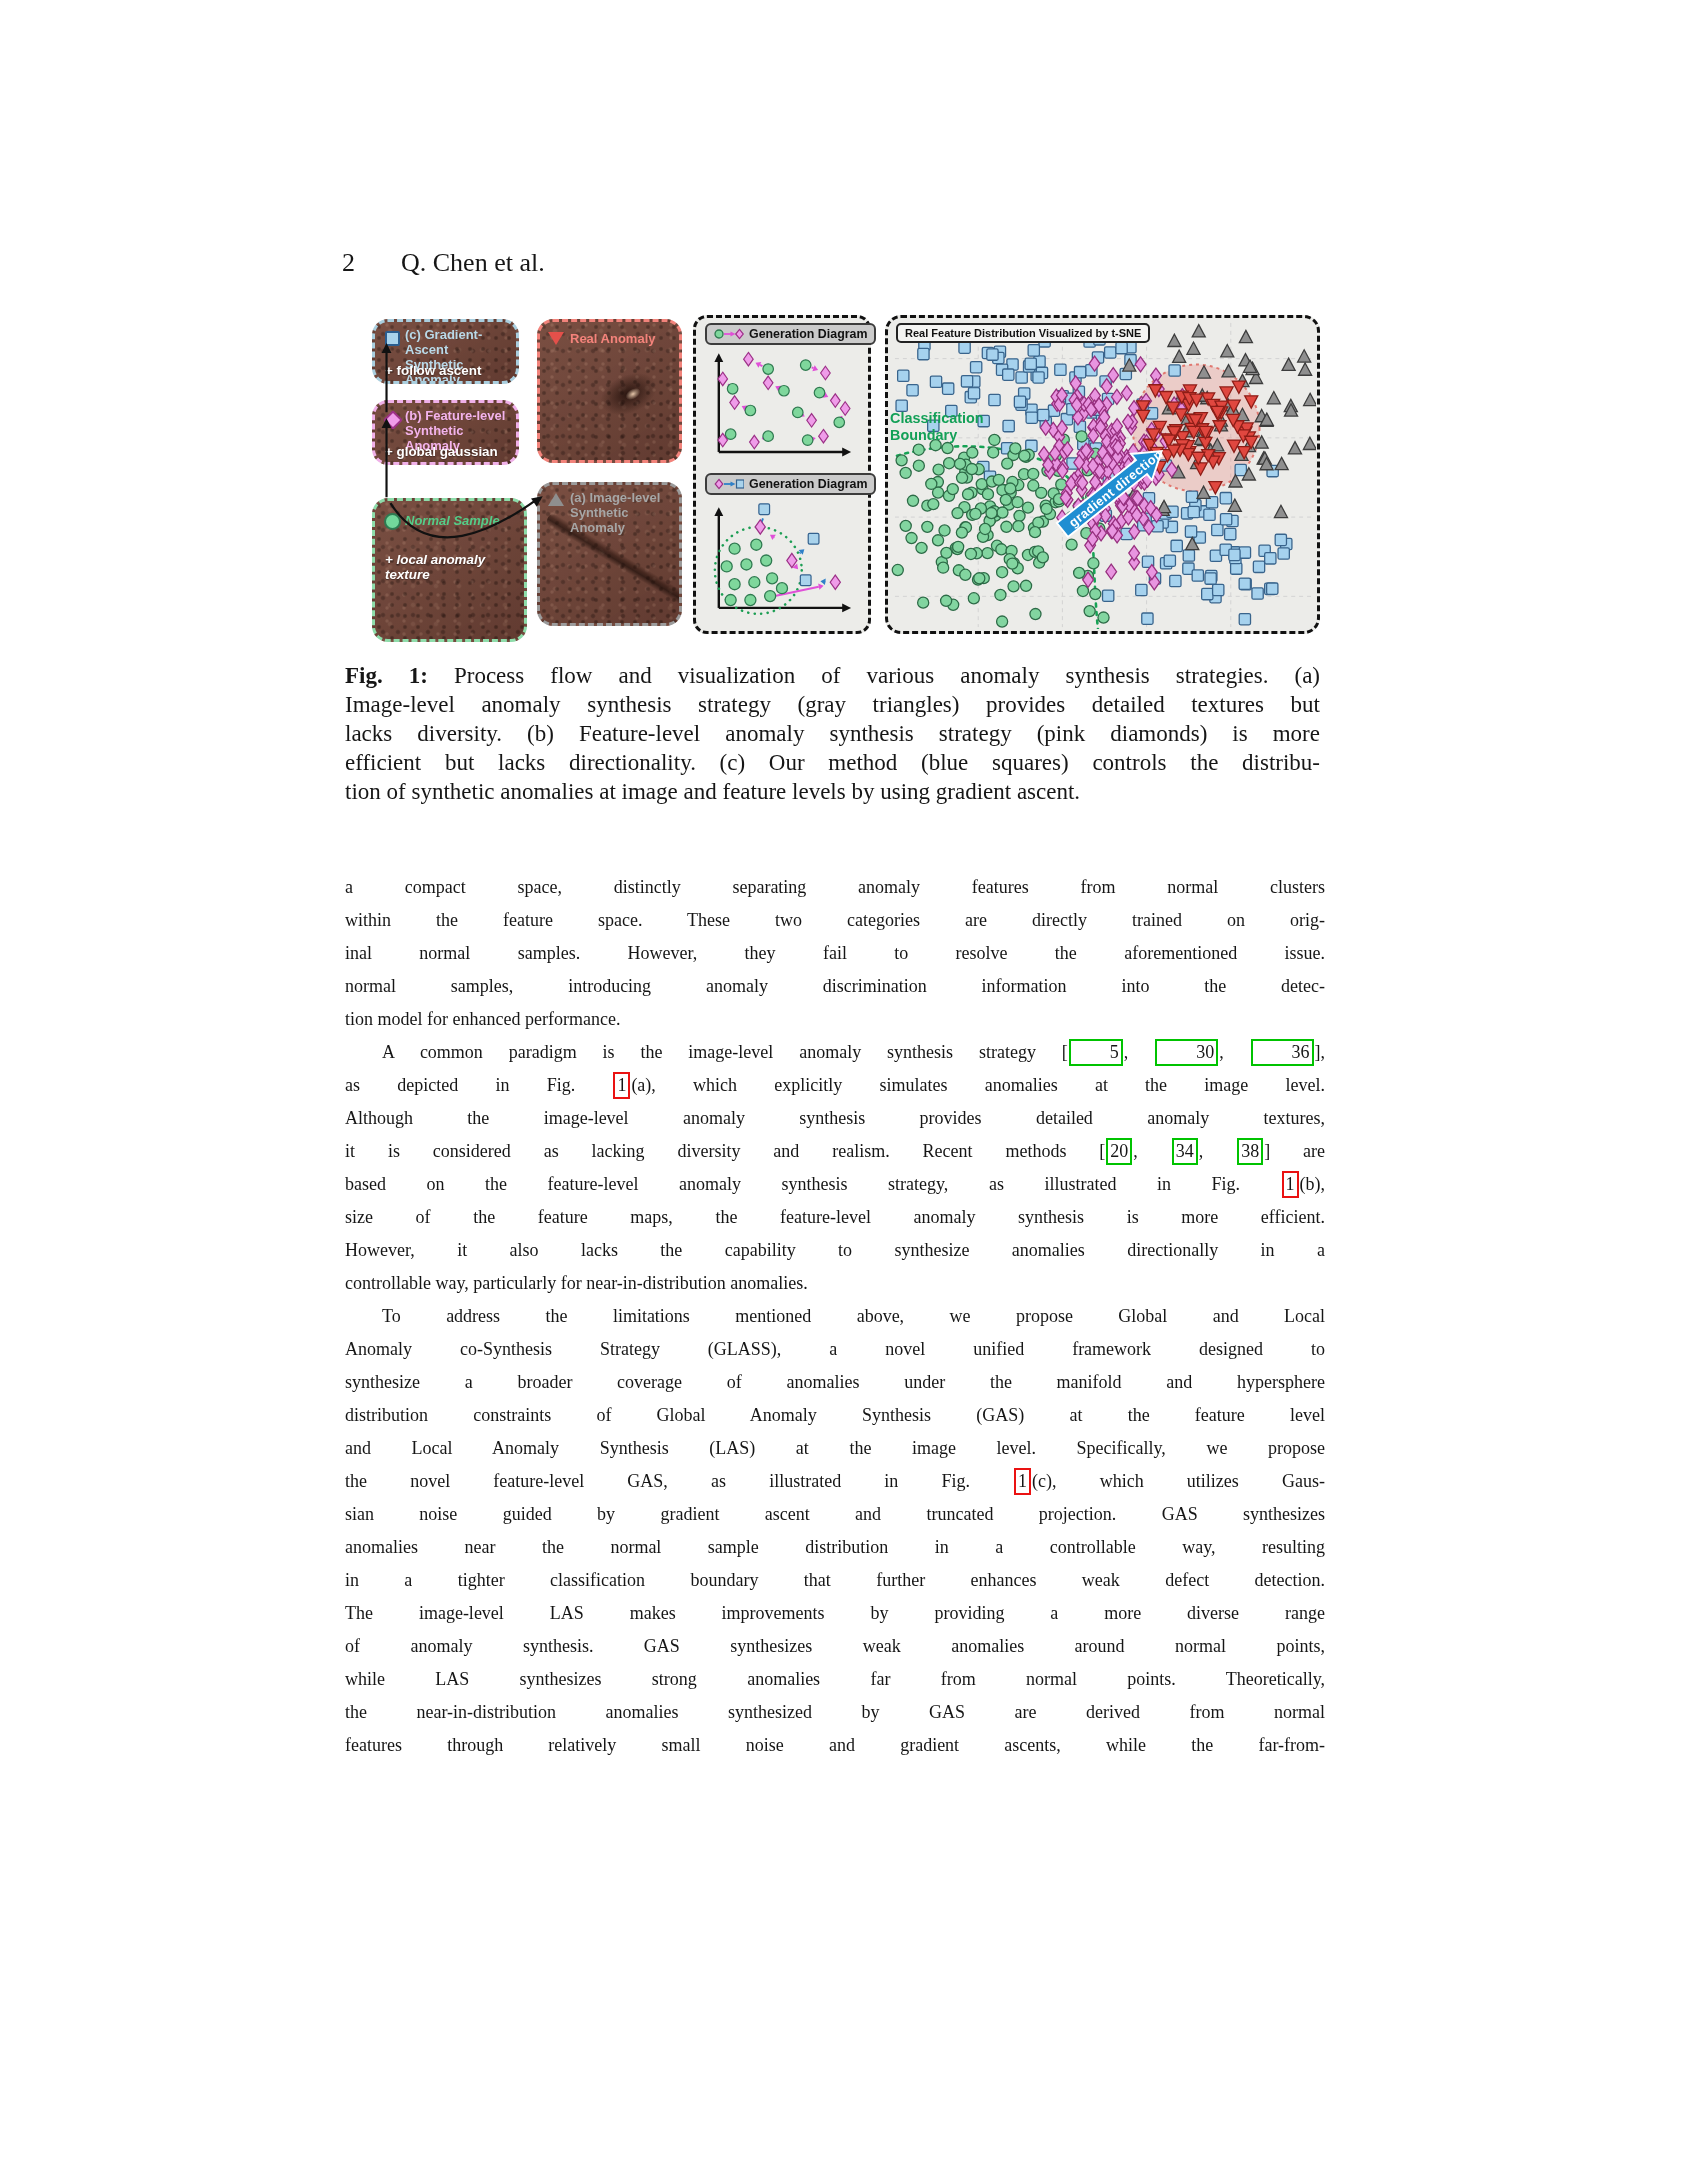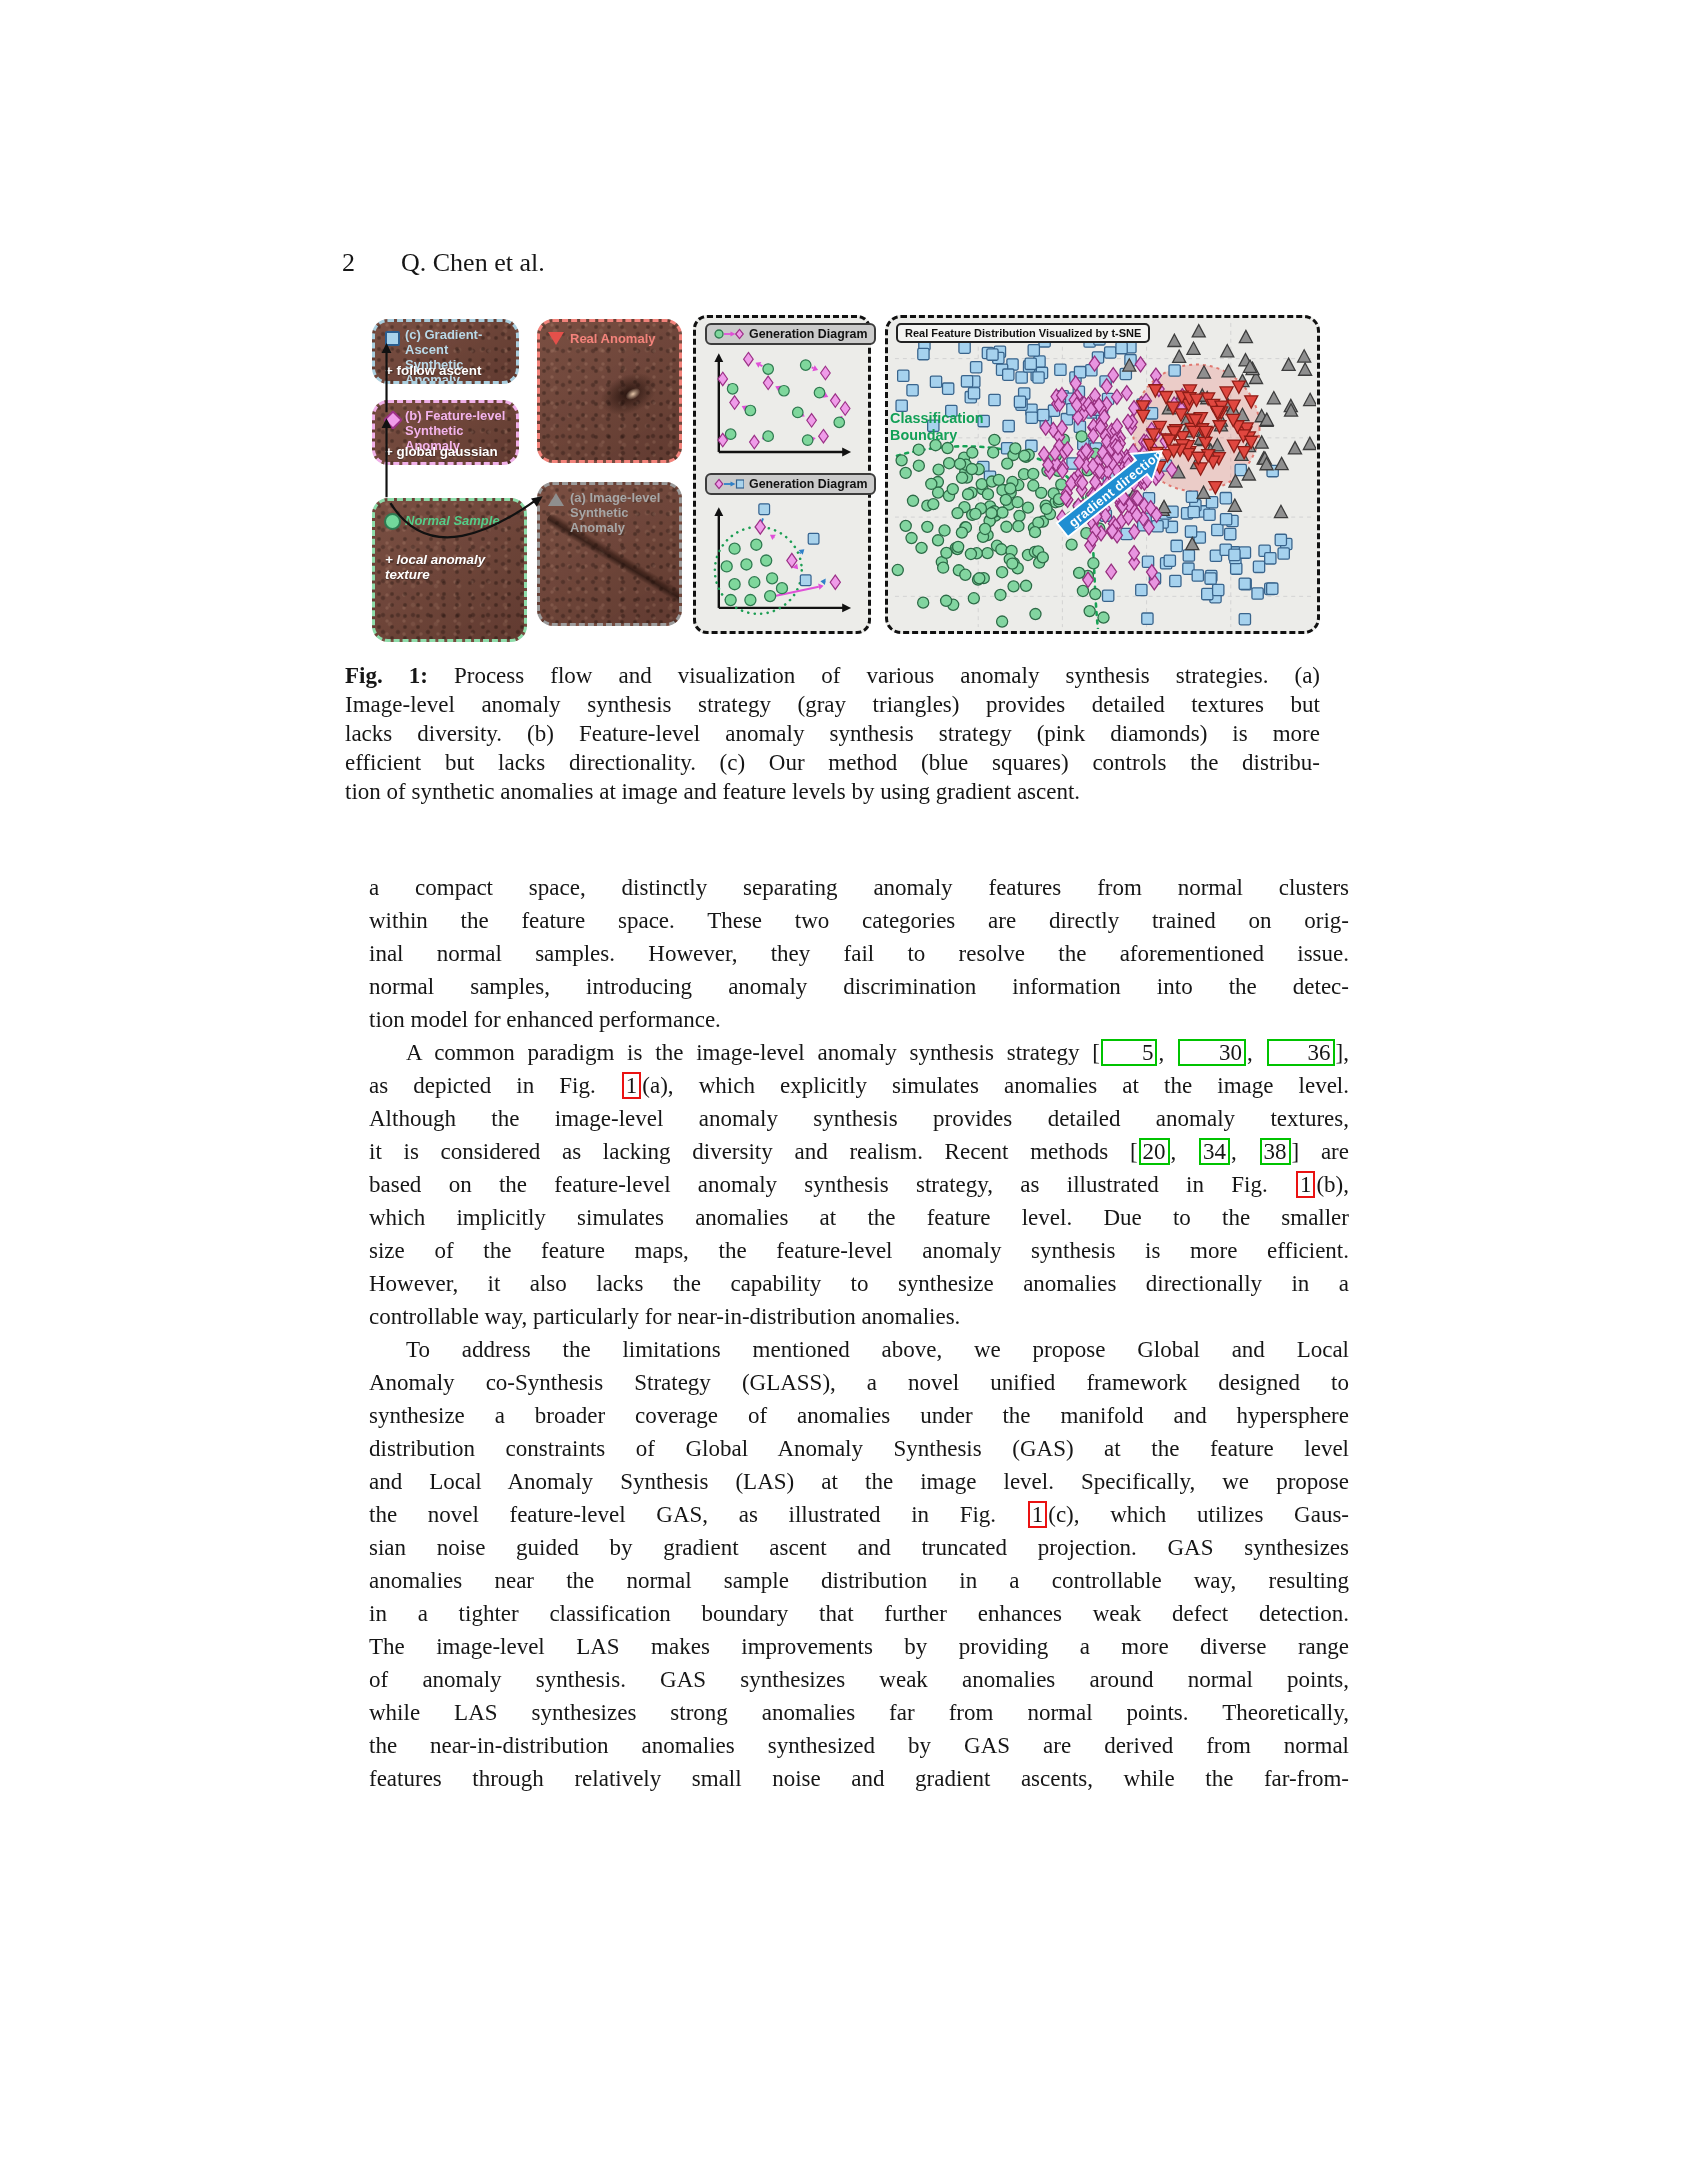--- a/index.html
+++ b/index.html
@@ -44,21 +44,21 @@
   .pill{position:absolute;display:flex;align-items:center;gap:5px;background:#cbcbcb;border:2px solid #3c3c3c;
         border-radius:6px;padding:2px 7px;font-family:"Liberation Sans",sans-serif;font-weight:bold;
         font-size:12.4px;color:#111;z-index:4;white-space:nowrap;}
   .tsne-title{background:#f4f4f2;border:2px solid #222;border-radius:5px;font-size:11px;}
   .cbl{position:absolute;font-family:"Liberation Sans",sans-serif;font-weight:bold;font-size:14.4px;
        line-height:17px;color:#13a057;white-space:pre-line;z-index:4;}
 
   
   .caption{position:absolute;left:345px;top:661px;width:975px;font-size:23px;}
   .capline{line-height:29px;height:29px;overflow:visible;}
-  .bodytext{position:absolute;left:345px;top:871px;width:980px;font-size:23px;margin-left:24px;}
+  .bodytext{position:absolute;left:345px;top:871px;width:980px;font-size:18px;}
   .bodyline{line-height:33px;height:33px;overflow:visible;}
   .jline{text-align:justify;text-align-last:justify;}
   .lline{text-align:left;text-align-last:left;}
   .indent{text-indent:37px;}
   .seg-b{font-weight:bold;}
   .seg-c,.seg-f{display:inline-block;line-height:23px;padding:0 2px;margin:0 1px;border:2px solid;}
   .seg-c{border-color:#00c300;}
   .seg-f{border-color:#ea1212;}
 </style>
 </head>
@@ -889,21 +889,20 @@
       <div class="bodyline jline"><span>a compact space, distinctly separating anomaly features from normal clusters</span></div>
       <div class="bodyline jline"><span>within the feature space. These two categories are directly trained on orig-</span></div>
       <div class="bodyline jline"><span>inal normal samples. However, they fail to resolve the aforementioned issue.</span></div>
       <div class="bodyline jline"><span>normal samples, introducing anomaly discrimination information into the detec-</span></div>
       <div class="bodyline lline"><span>tion model for enhanced performance.</span></div>
       <div class="bodyline jline indent"><span>A common paradigm is the image-level anomaly synthesis strategy [</span><span class="seg-c">5</span><span>, </span><span class="seg-c">30</span><span>, </span><span class="seg-c">36</span><span>],</span></div>
       <div class="bodyline jline"><span>as depicted in Fig. </span><span class="seg-f">1</span><span>(a), which explicitly simulates anomalies at the image level.</span></div>
       <div class="bodyline jline"><span>Although the image-level anomaly synthesis provides detailed anomaly textures,</span></div>
       <div class="bodyline jline"><span>it is considered as lacking diversity and realism. Recent methods [</span><span class="seg-c">20</span><span>, </span><span class="seg-c">34</span><span>, </span><span class="seg-c">38</span><span>] are</span></div>
       <div class="bodyline jline"><span>based on the feature-level anomaly synthesis strategy, as illustrated in Fig. </span><span class="seg-f">1</span><span>(b),</span></div>
-      <div class="bodyline jline"><span>which implicitly simulates anomalies at the feature level. Due to the smaller</span></div>
       <div class="bodyline jline"><span>size of the feature maps, the feature-level anomaly synthesis is more efficient.</span></div>
       <div class="bodyline jline"><span>However, it also lacks the capability to synthesize anomalies directionally in a</span></div>
       <div class="bodyline lline"><span>controllable way, particularly for near-in-distribution anomalies.</span></div>
       <div class="bodyline jline indent"><span>To address the limitations mentioned above, we propose Global and Local</span></div>
       <div class="bodyline jline"><span>Anomaly co-Synthesis Strategy (GLASS), a novel unified framework designed to</span></div>
       <div class="bodyline jline"><span>synthesize a broader coverage of anomalies under the manifold and hypersphere</span></div>
       <div class="bodyline jline"><span>distribution constraints of Global Anomaly Synthesis (GAS) at the feature level</span></div>
       <div class="bodyline jline"><span>and Local Anomaly Synthesis (LAS) at the image level. Specifically, we propose</span></div>
       <div class="bodyline jline"><span>the novel feature-level GAS, as illustrated in Fig. </span><span class="seg-f">1</span><span>(c), which utilizes Gaus-</span></div>
       <div class="bodyline jline"><span>sian noise guided by gradient ascent and truncated projection. GAS synthesizes</span></div>

